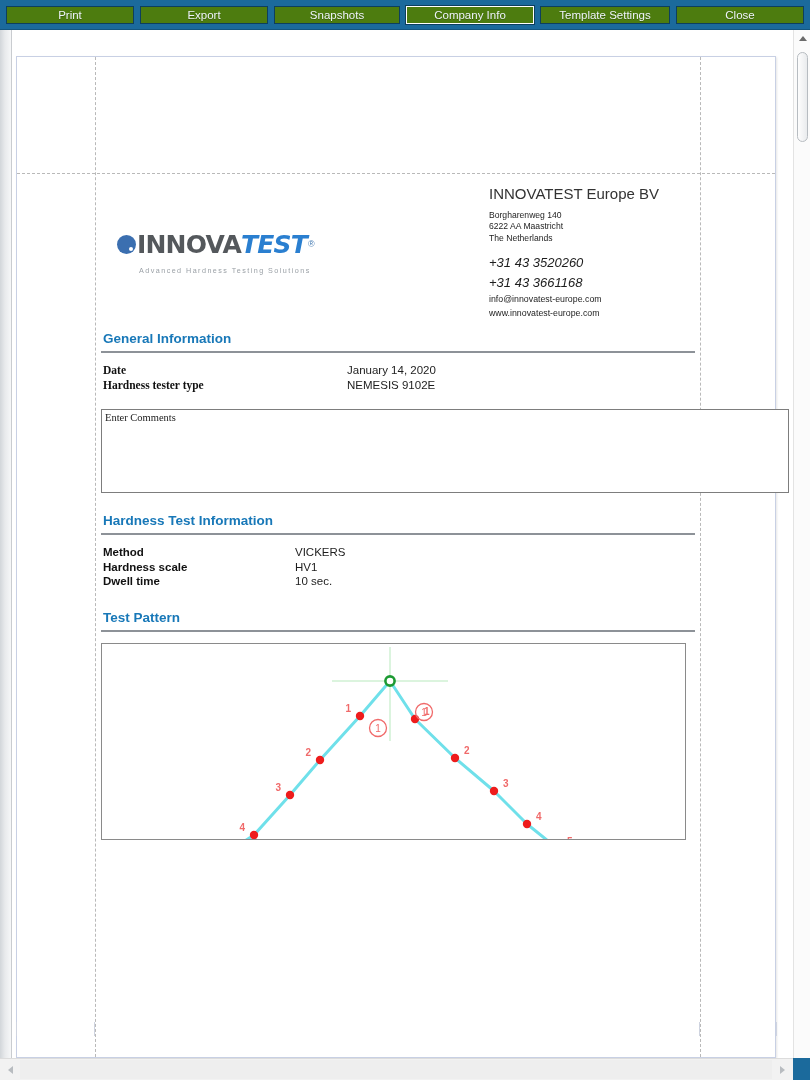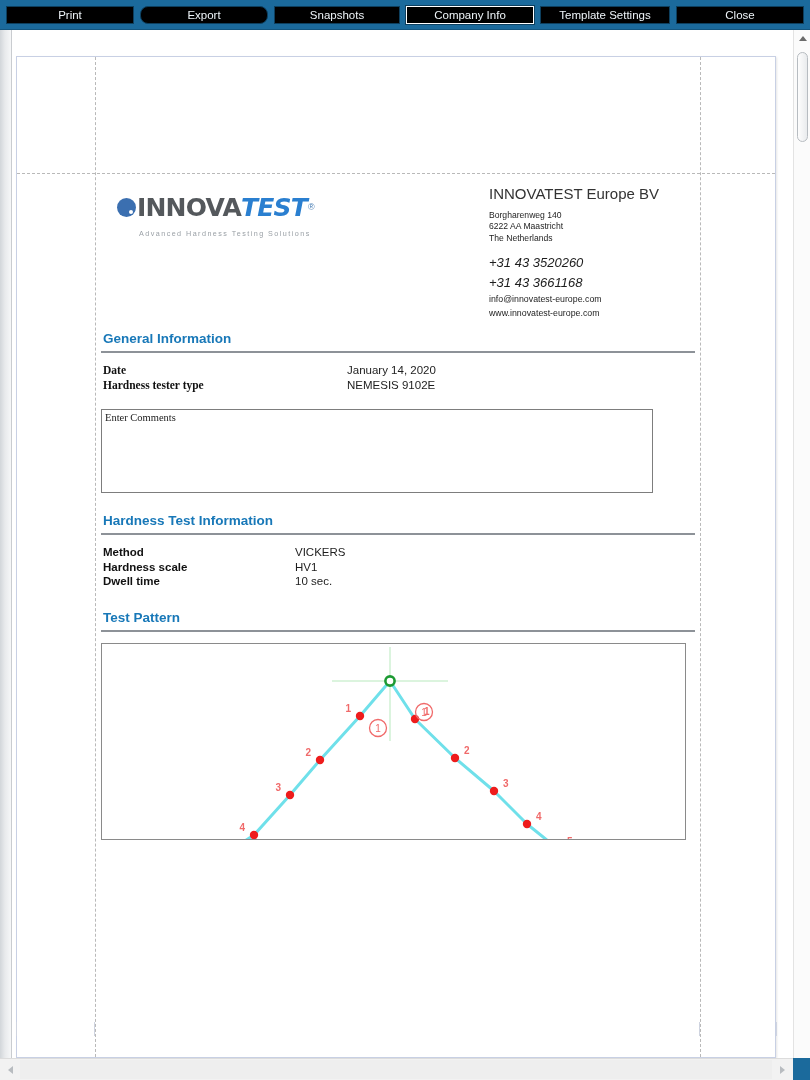--- a/index.html
+++ b/index.html
@@ -24,34 +24,34 @@
     width: 810px; height: 30px;
     background: #1b6a9c;
     border-bottom: 1px solid #14557e;
     display: flex;
     align-items: center;
     padding: 0 6px;
     gap: 6px;
   }
   .tb-btn {
     height: 18px;
-    background: #000000;
+    background: #4d7c0f;
     border: 1px solid #0d3f5e;
     color: #eef4f8;
     font-size: 11.5px;
     font-family: "Liberation Sans", sans-serif;
     display: flex;
     align-items: center;
     justify-content: center;
     cursor: pointer;
     white-space: nowrap;
     text-shadow: 0 1px 0 rgba(0,0,0,.25);
   }
   .tb-btn.w-print    { width: 128px; }
-  .tb-btn.w-export   { width: 128px; border-radius: 8px; }
+  .tb-btn.w-export   { width: 128px; }
   .tb-btn.w-snap     { width: 126px; }
   .tb-btn.w-company  { width: 128px; }
   .tb-btn.w-template { width: 130px; }
   .tb-btn.w-close    { width: 128px; }
   .tb-btn.focused {
     border: 1px solid #ffffff;
     outline: 1px solid #0d3f5e;
   }
 
   
@@ -102,20 +102,21 @@
     width: 594px;
   }
 
   
   .doc-header { position: relative; height: 140px; }
 
   .logo { position: absolute; left: 16px; top: 16px; width: 230px; }
   .logo-main {
     display: flex; align-items: center; line-height: 1;
     position: relative;
+    margin-top: 37px;
   }
   .logo-dot {
     width: 19px; height: 19px; border-radius: 50%;
     background: #3b6fb0; position: relative; flex: none;
     margin-right: 1px;
   }
   .logo-dot::after {
     content: ""; position: absolute;
     width: 4px; height: 4px; border-radius: 50%;
     background: #ffffff; right: 3.5px; bottom: 3.5px;
@@ -176,21 +177,21 @@
     font-weight: bold; color: #111111;
     font-family: "Liberation Sans", sans-serif;
     padding-left: 2px;
   }
   .kv td.v { color: #1d1d1d; font-family: "Liberation Sans", sans-serif; }
   .kv.gen td.k { width: 246px; font-family: Liberation Serif, serif; }
   .kv.hti td.k { width: 194px; }
 
   .comments-box {
     margin-top: 16px;
-    width: 552px; height: 84px;
+    width: 688px; height: 84px;
     border: 1px solid #7d7d7d;
     background: #ffffff;
     padding: 2px 3px;
   }
   .comments-text {
     font-family: "Liberation Serif", serif;
     font-size: 10.5px;
     color: #1a1a1a;
   }
 

